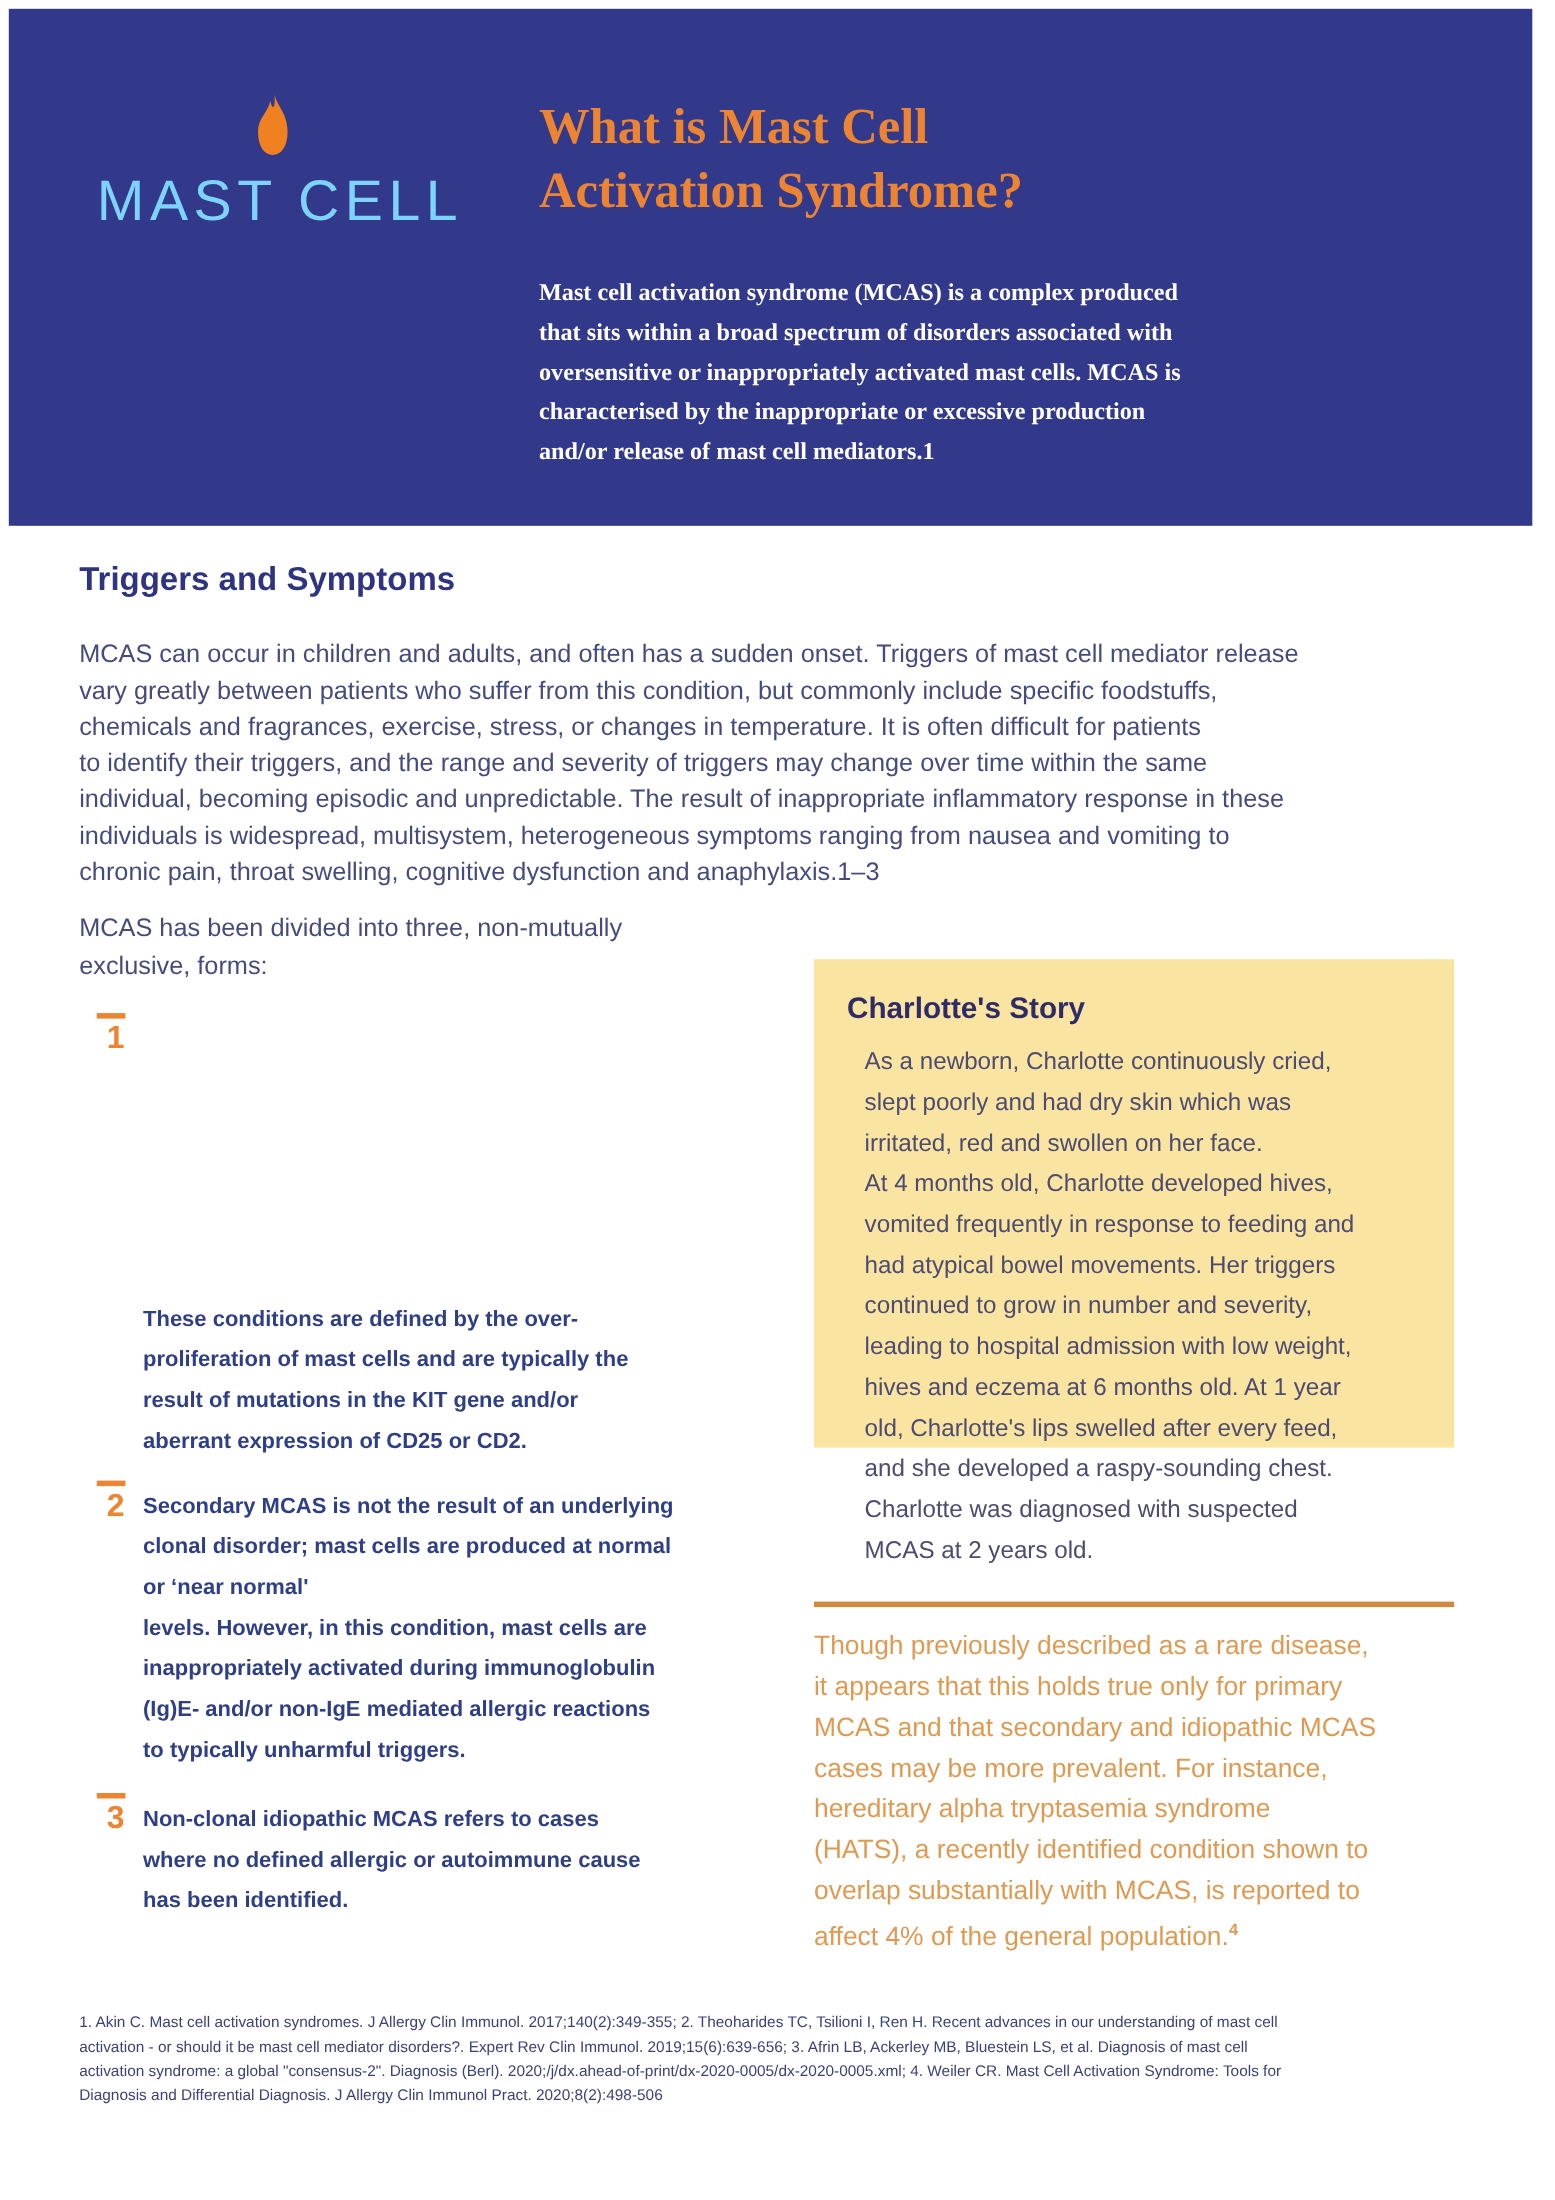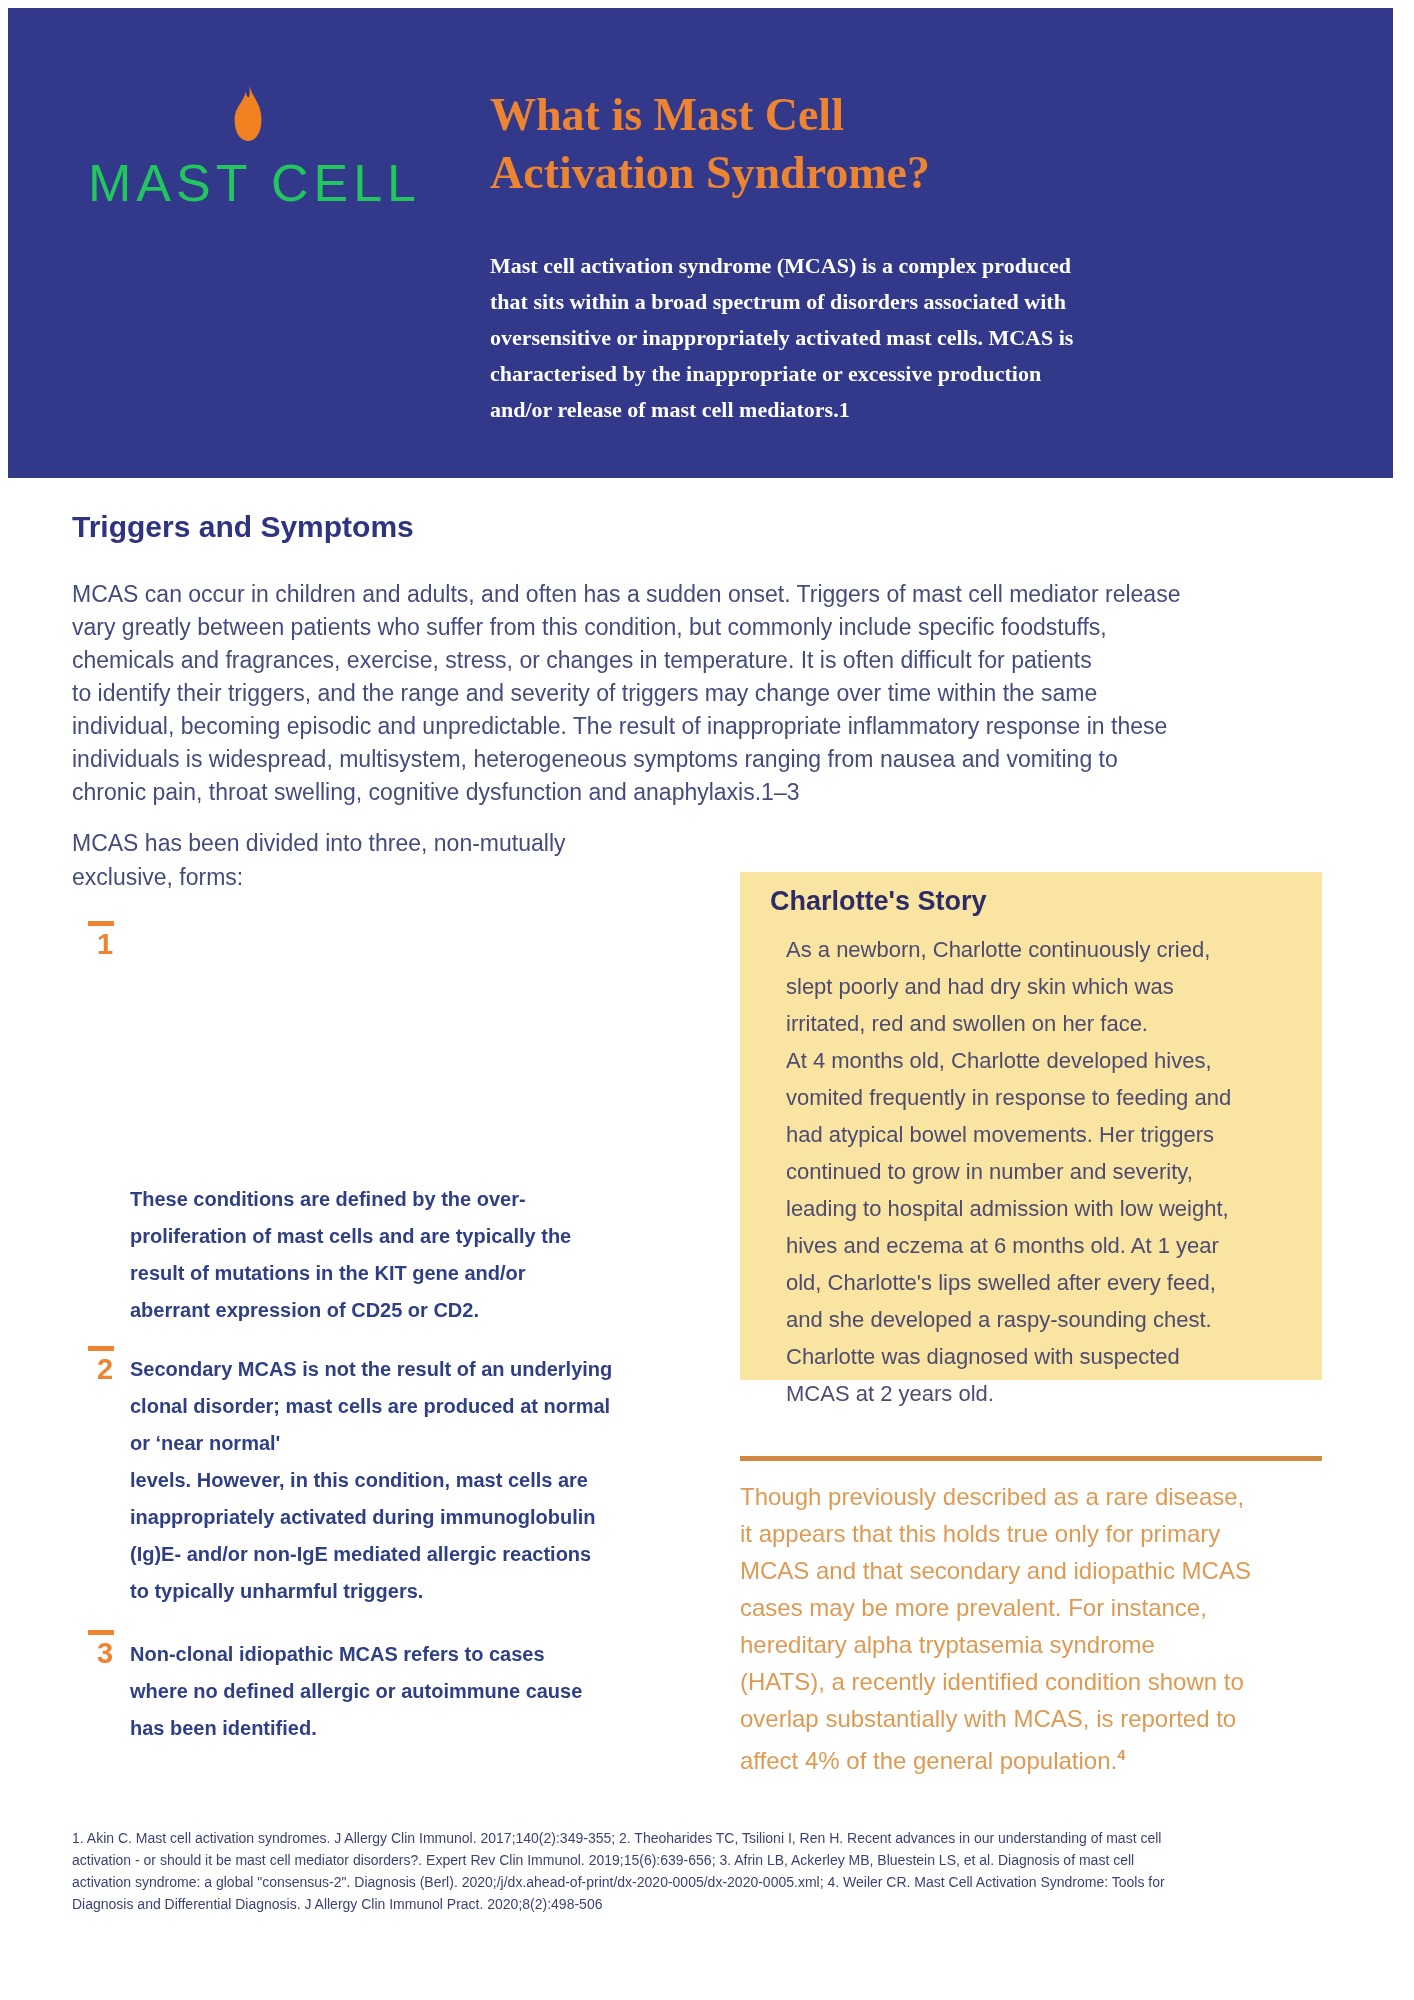--- a/index.html
+++ b/index.html
@@ -10,21 +10,21 @@
     background:var(--white,#fff);
     font-family:"Liberation Sans","DejaVu Sans",sans-serif;
     overflow:hidden;
   }
   
   .hero{
     position:absolute;left:8px;top:8px;
     width:1385px;height:470px;
     background:var(--navy-background,#32398B);
   }
-  .logo{position:absolute;left:80px;top:144px;color:#22c55e;}
+  .logo{position:absolute;left:80px;top:144px;color:#7dd3fc;}
   .logo-line{
     font-size:52px;line-height:62px;font-weight:300;
     letter-spacing:5px;white-space:nowrap;
   }
   .flame{position:absolute;left:223px;top:78px;width:34px;height:56px;}
   .hero-right{position:absolute;left:482px;top:78px;width:880px;font-family:Liberation Serif, serif;}
   .hero-title{
     margin:0;
     color:var(--accent-orange,#EC8431);
     font-size:46px;line-height:58px;font-weight:700;
@@ -65,23 +65,23 @@
     color:var(--list-navy,#2F3F85);
     font-size:20px;line-height:37px;font-weight:700;
     white-space:pre-line;
   }
   #item1-num{top:921px;} #item1-text1{top:926px;} #item1-text2{top:1181px;}
   #item2-num{top:1346px;} #item2-text{top:1351px;}
   #item3-num{top:1630px;} #item3-text{top:1636px;}
   
   .story-box{
     position:absolute;left:740px;top:872px;
-    width:582px;height:508px;box-sizing:border-box;
+    width:582px;height:444px;box-sizing:border-box;
     background:var(--panel-yellow,#FAE4A2);
-    padding:13px 30px;
+    padding:28px 30px;
   }
   .story-title{
     margin:0;
     color:var(--story-title-navy,#2E2C66);
     font-size:27px;line-height:32px;font-weight:700;
   }
   .story-body{
     margin:14px 0 0 16px;
     color:var(--story-body-navy,#4D4B70);
     font-size:22px;line-height:37px;font-weight:400;

